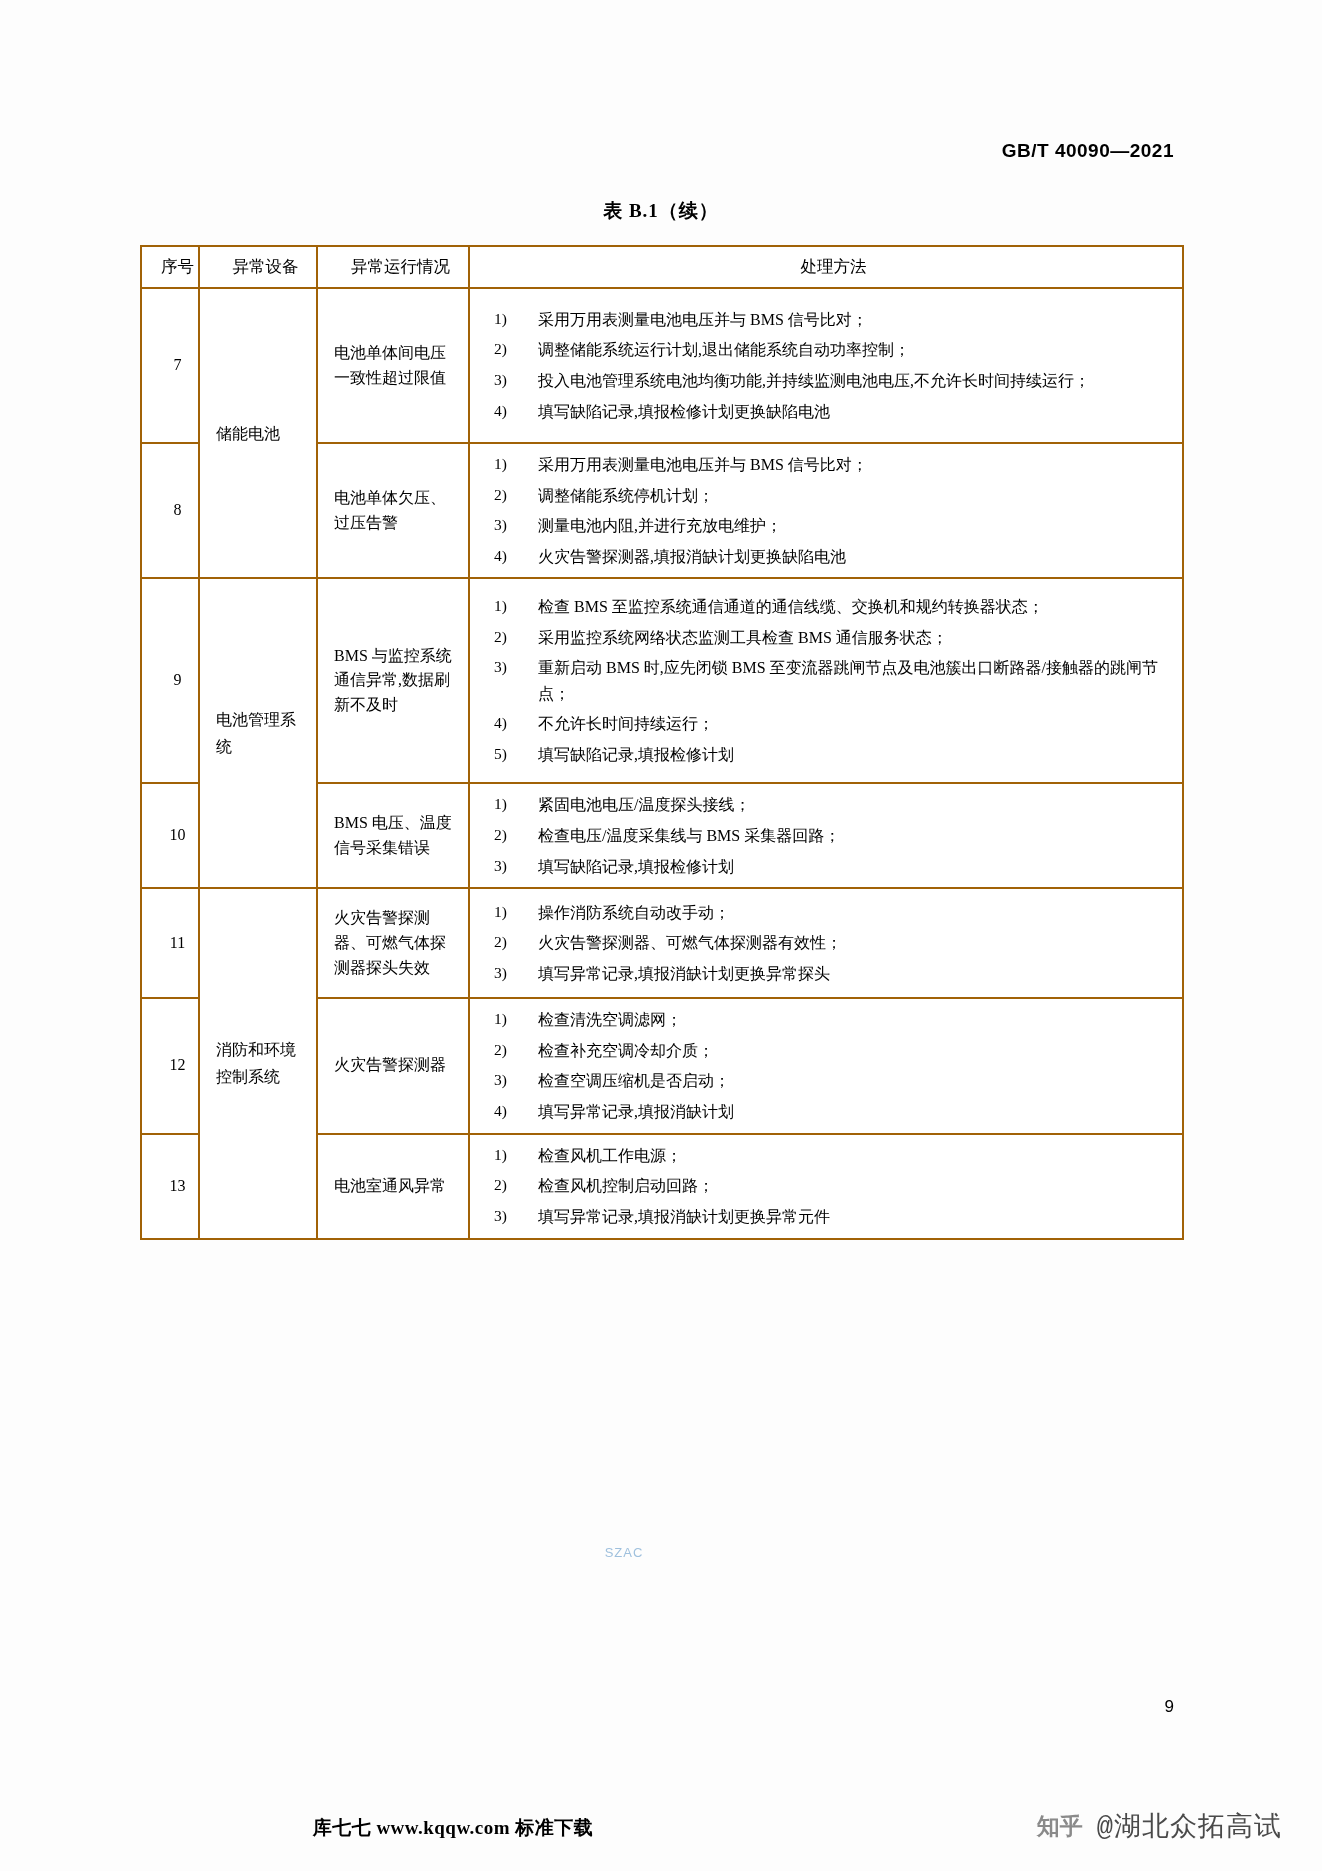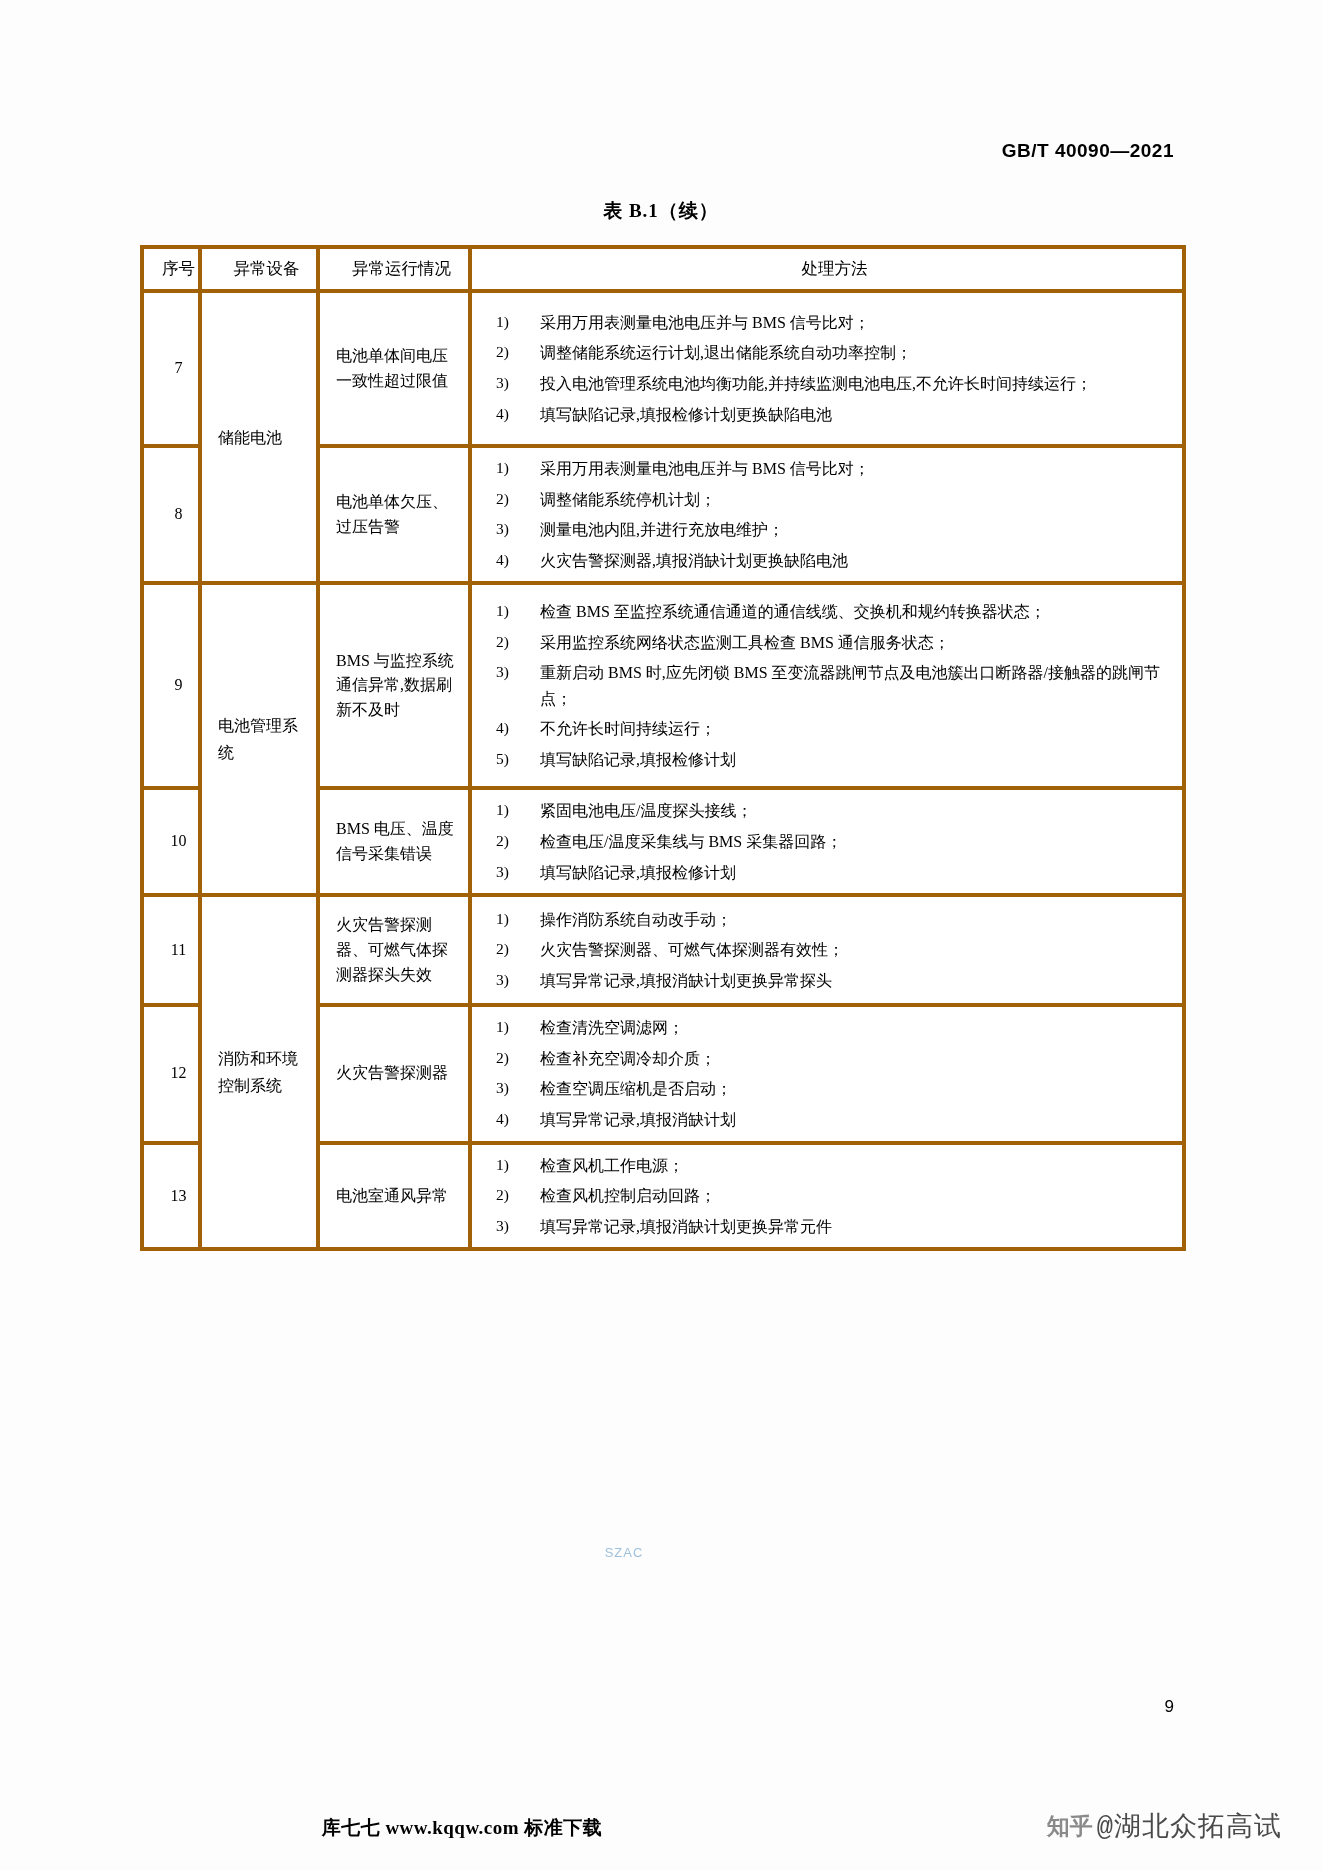--- a/index.html
+++ b/index.html
@@ -46,21 +46,21 @@
     left: 140px;
     width: 1042px;
   }
   table.b1 {
     border-collapse: collapse;
     width: 1042px;
     table-layout: fixed;
     background: #fff;
   }
   table.b1 th, table.b1 td {
-    border: 4px solid #a16207;
+    border: 2px solid #a16207;
     vertical-align: middle;
     font-size: 16px;
     line-height: 1.55;
     padding-left: 16px;
   }
   table.b1 thead th {
     text-align: center;
     height: 38px;
     font-weight: normal;
     font-size: 16.5px;
@@ -127,37 +127,37 @@
   }
   .page-number {
     position: absolute;
     right: 148px;
     top: 1697px;
     font-size: 17px;
     font-family: "Liberation Sans", sans-serif;
   }
   .footer-site {
     position: absolute;
-    left: 9px;
+    left: 0;
     top: 1815px;
     width: 860px;
     text-align: center;
     font-family: "Liberation Serif", serif;
     font-weight: bold;
     font-size: 19px;
     letter-spacing: 0.5px;
     padding-left: 23px;
   }
   .zhihu-brand {
     position: absolute;
     right: 40px;
     top: 1808px;
     display: flex;
     align-items: center;
-    gap: 4px;
+    gap: 14px;
   }
   .zhihu-logo {
     font-family: "Liberation Sans", sans-serif;
     font-size: 23px;
     color: #8a8a8a;
     font-weight: bold;
   }
   .zhihu-name {
     font-family: Liberation Mono, monospace;
     font-size: 27px;

